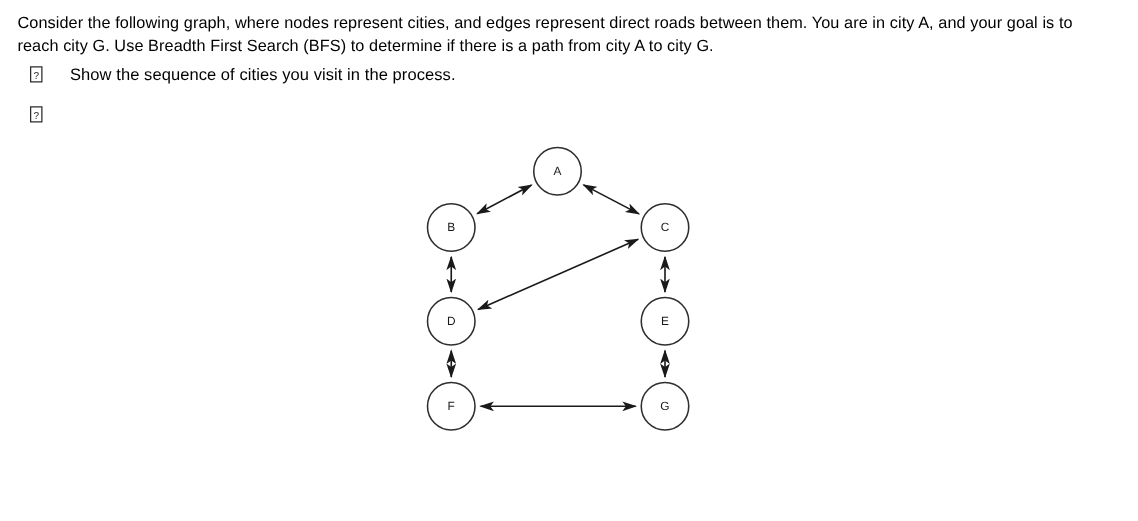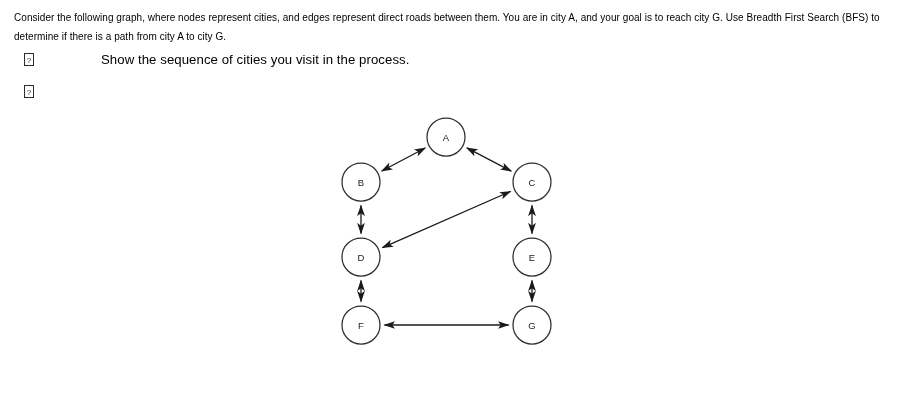--- a/index.html
+++ b/index.html
@@ -18,21 +18,21 @@
   }
 
   
   .question-block {
     position: absolute;
     left: 14px;
     top: 8px;
     width: 880px;
   }
   .intro-paragraph {
-    font-size: 10px;
+    font-size: 13px;
     line-height: 19px;
     color: #000;
     letter-spacing: 0.005em;
     margin: 0;
     white-space: pre-wrap;
   }
 
   .bullet-list {
     margin: 0;
     padding: 0;
@@ -60,21 +60,20 @@
     font-size: 8px;
     line-height: 13px;
     text-align: center;
     color: #2b2b2b;
     font-family: "Liberation Sans", sans-serif;
     box-sizing: border-box;
   }
   .bullet-text {
     color: #000;
     letter-spacing: 0.005em;
-    margin-left: 45px;
   }
 
   
   .graph-wrap {
     position: absolute;
     left: 0px;
     top: 105px;
     width: 910px;
     height: 270px;
   }

